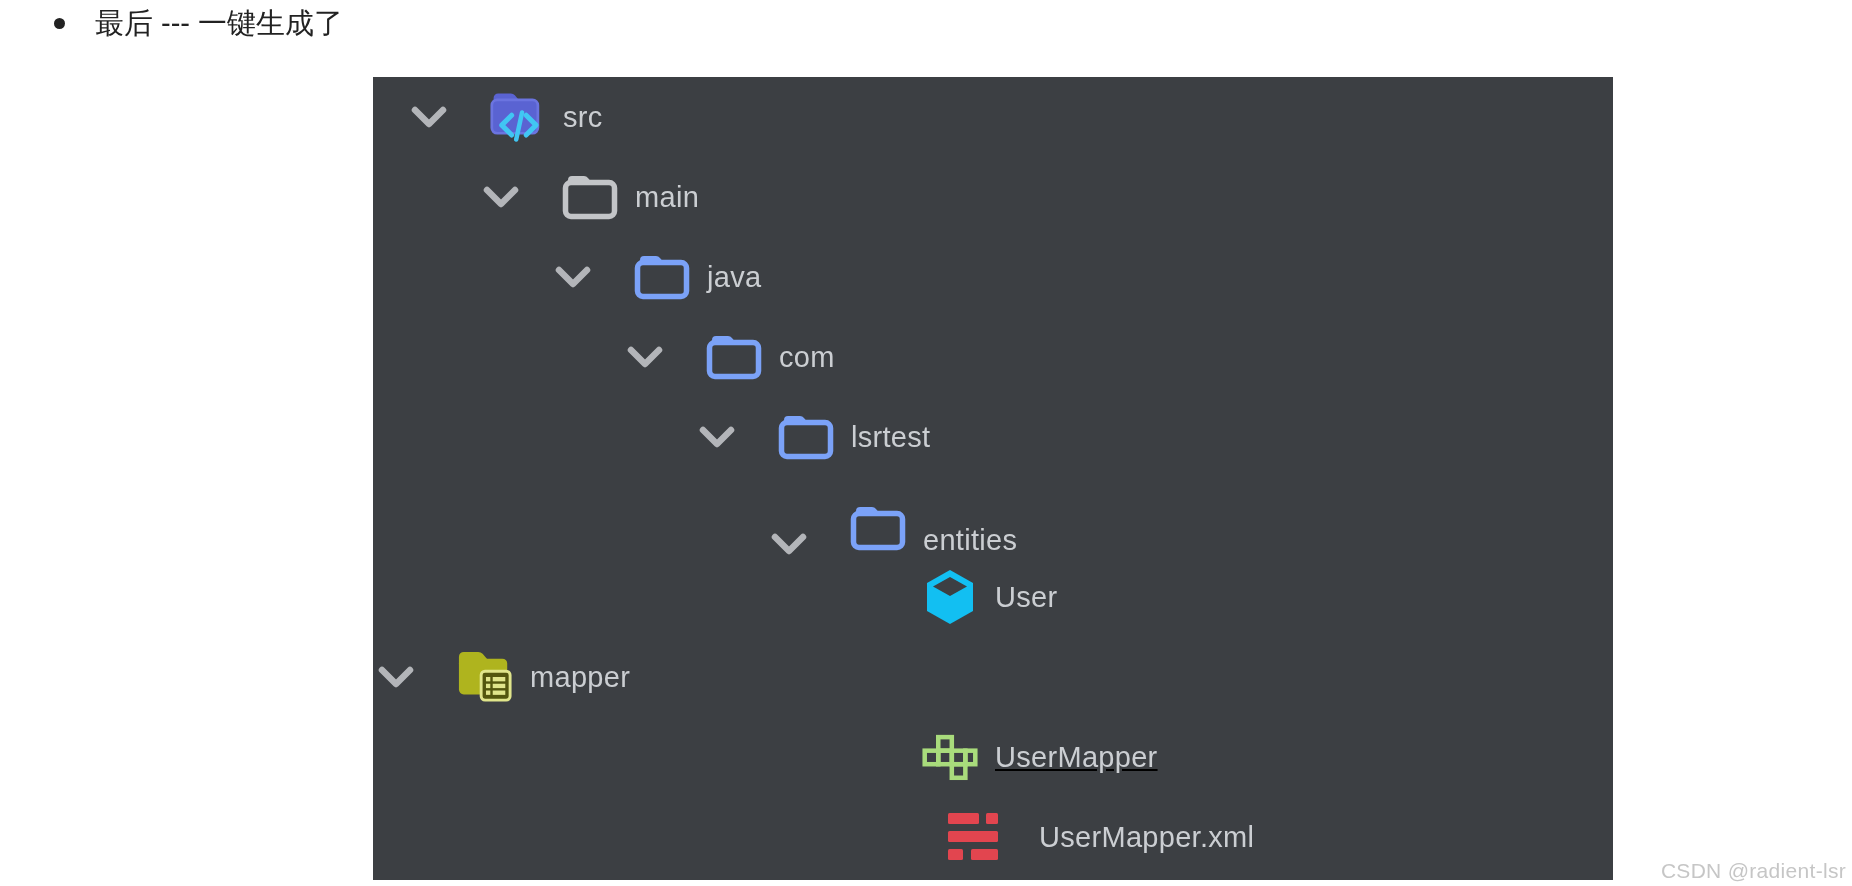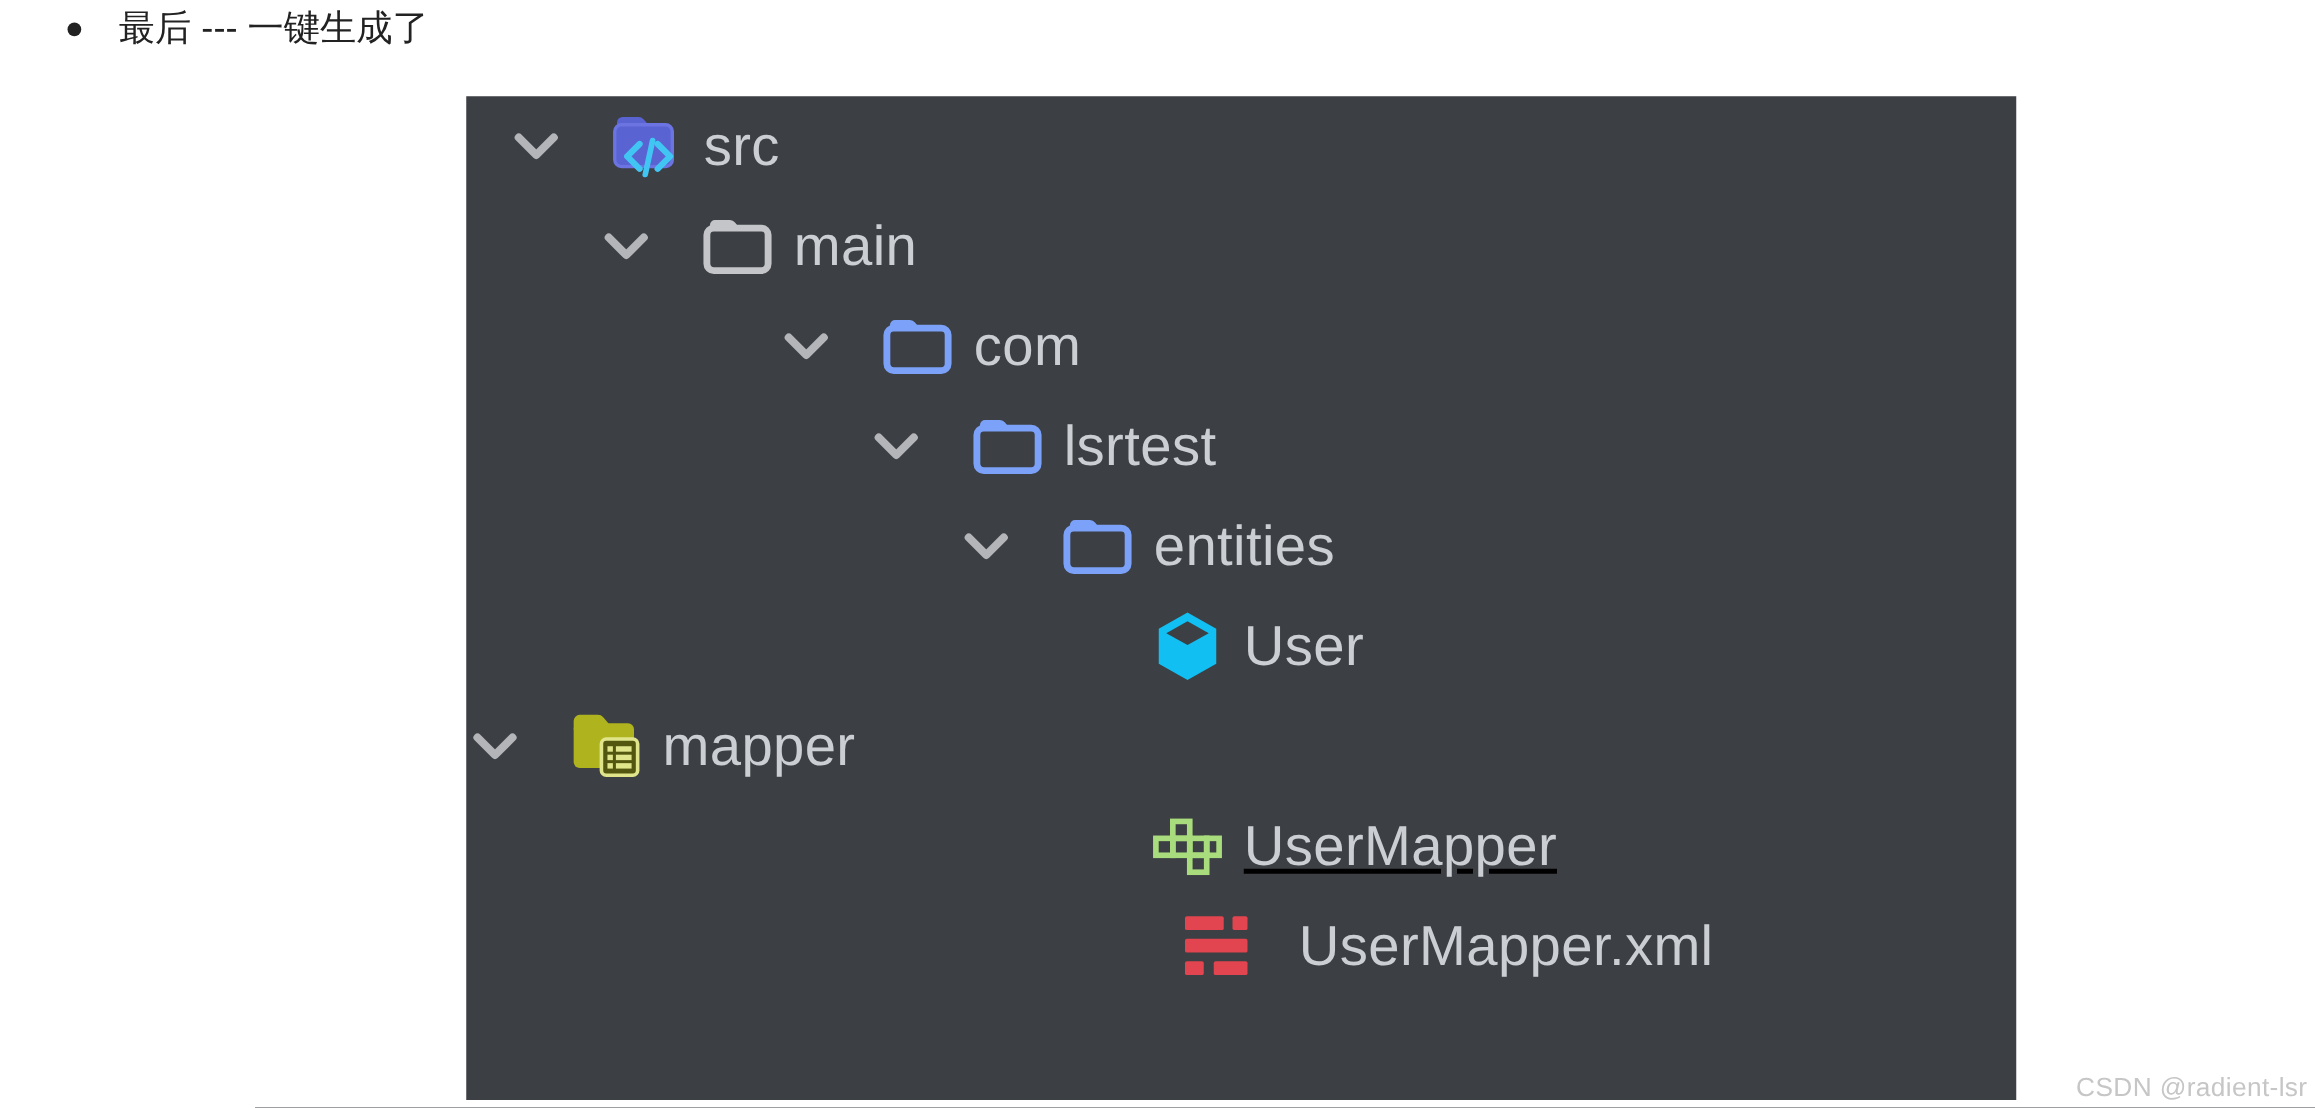--- a/index.html
+++ b/index.html
@@ -28,21 +28,21 @@
   }
   .chevron-slot{
     width:46px;margin-right:38px;flex:0 0 auto;
     display:flex;align-items:center;justify-content:center;
   }
   .icon-slot{
     width:56px;height:58px;margin-right:17px;flex:0 0 auto;
     display:flex;align-items:center;justify-content:center;
   }
   .row-label{
-    font-size:45px;color:#CBCED2;letter-spacing:.3px;
+    font-size:29px;color:#CBCED2;letter-spacing:.3px;
   }
   
   .watermark{
     position:absolute;right:6px;bottom:3px;
     font-size:21px;color:#C6C6C6;letter-spacing:.3px;
   }
 </style>
 </head>
 <body>
 
@@ -76,20 +76,34 @@
         </svg>
       </span>
       <span class="icon-slot">
         <svg width="56" height="50" viewBox="0 0 56 50">
     <path d="M6 12 v-4 a4 4 0 0 1 4-4 h12 a5 5 0 0 1 4 2 l5 6 z" fill="#C3C5C8"></path>
     <rect x="3.5" y="10.5" width="49" height="34" rx="5.5" fill="none" stroke="#C3C5C8" stroke-width="5.5"></rect>
         </svg>
       </span>
       <span class="row-label">main</span>
     </div>
+    <div class="tree-row" style="padding-left: 177px;">
+      <span class="chevron-slot">
+        <svg width="40" height="25" viewBox="0 0 40 25">
+    <polyline points="6,5 20,19 34,5" fill="none" stroke="#B3B5B9" stroke-width="6.5" stroke-linecap="round" stroke-linejoin="round"></polyline>
+        </svg>
+      </span>
+      <span class="icon-slot">
+        <svg width="56" height="50" viewBox="0 0 56 50">
+    <path d="M6 12 v-4 a4 4 0 0 1 4-4 h12 a5 5 0 0 1 4 2 l5 6 z" fill="#7BA2F8"></path>
+    <rect x="3.5" y="10.5" width="49" height="34" rx="5.5" fill="none" stroke="#7BA2F8" stroke-width="5.5"></rect>
+        </svg>
+      </span>
+      <span class="row-label">java</span>
+    </div>
     <div class="tree-row" style="padding-left: 249px;">
       <span class="chevron-slot">
         <svg width="40" height="25" viewBox="0 0 40 25">
     <polyline points="6,5 20,19 34,5" fill="none" stroke="#B3B5B9" stroke-width="6.5" stroke-linecap="round" stroke-linejoin="round"></polyline>
         </svg>
       </span>
       <span class="icon-slot">
         <svg width="56" height="50" viewBox="0 0 56 50">
     <path d="M6 12 v-4 a4 4 0 0 1 4-4 h12 a5 5 0 0 1 4 2 l5 6 z" fill="#7BA2F8"></path>
     <rect x="3.5" y="10.5" width="49" height="34" rx="5.5" fill="none" stroke="#7BA2F8" stroke-width="5.5"></rect>
@@ -104,21 +118,21 @@
         </svg>
       </span>
       <span class="icon-slot">
         <svg width="56" height="50" viewBox="0 0 56 50">
     <path d="M6 12 v-4 a4 4 0 0 1 4-4 h12 a5 5 0 0 1 4 2 l5 6 z" fill="#7BA2F8"></path>
     <rect x="3.5" y="10.5" width="49" height="34" rx="5.5" fill="none" stroke="#7BA2F8" stroke-width="5.5"></rect>
         </svg>
       </span>
       <span class="row-label">lsrtest</span>
     </div>
-    <div class="tree-row" style="padding-left: 393px;">
+    <div class="tree-row" style="padding-left: 393px; align-items: flex-end;">
       <span class="chevron-slot">
         <svg width="40" height="25" viewBox="0 0 40 25">
     <polyline points="6,5 20,19 34,5" fill="none" stroke="#B3B5B9" stroke-width="6.5" stroke-linecap="round" stroke-linejoin="round"></polyline>
         </svg>
       </span>
       <span class="icon-slot">
         <svg width="56" height="50" viewBox="0 0 56 50">
     <path d="M6 12 v-4 a4 4 0 0 1 4-4 h12 a5 5 0 0 1 4 2 l5 6 z" fill="#7BA2F8"></path>
     <rect x="3.5" y="10.5" width="49" height="34" rx="5.5" fill="none" stroke="#7BA2F8" stroke-width="5.5"></rect>
         </svg>

